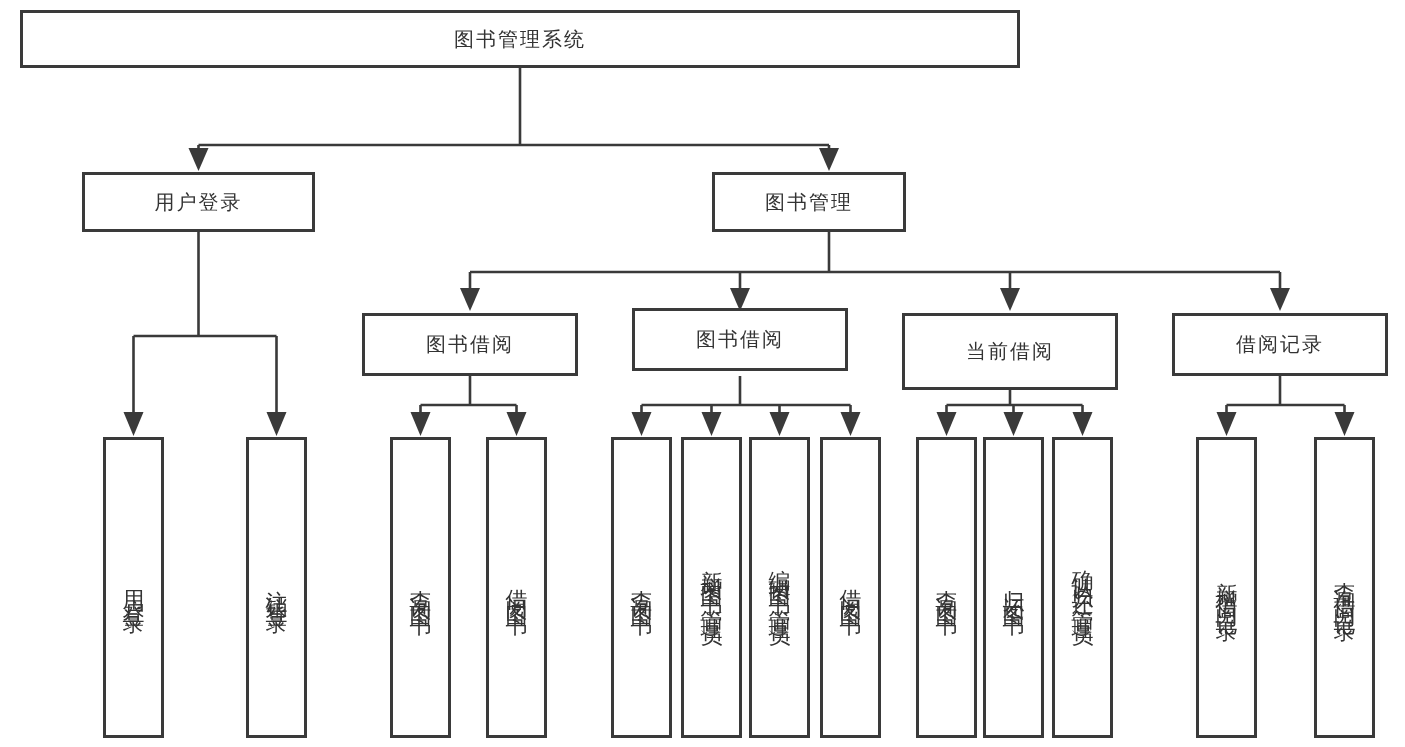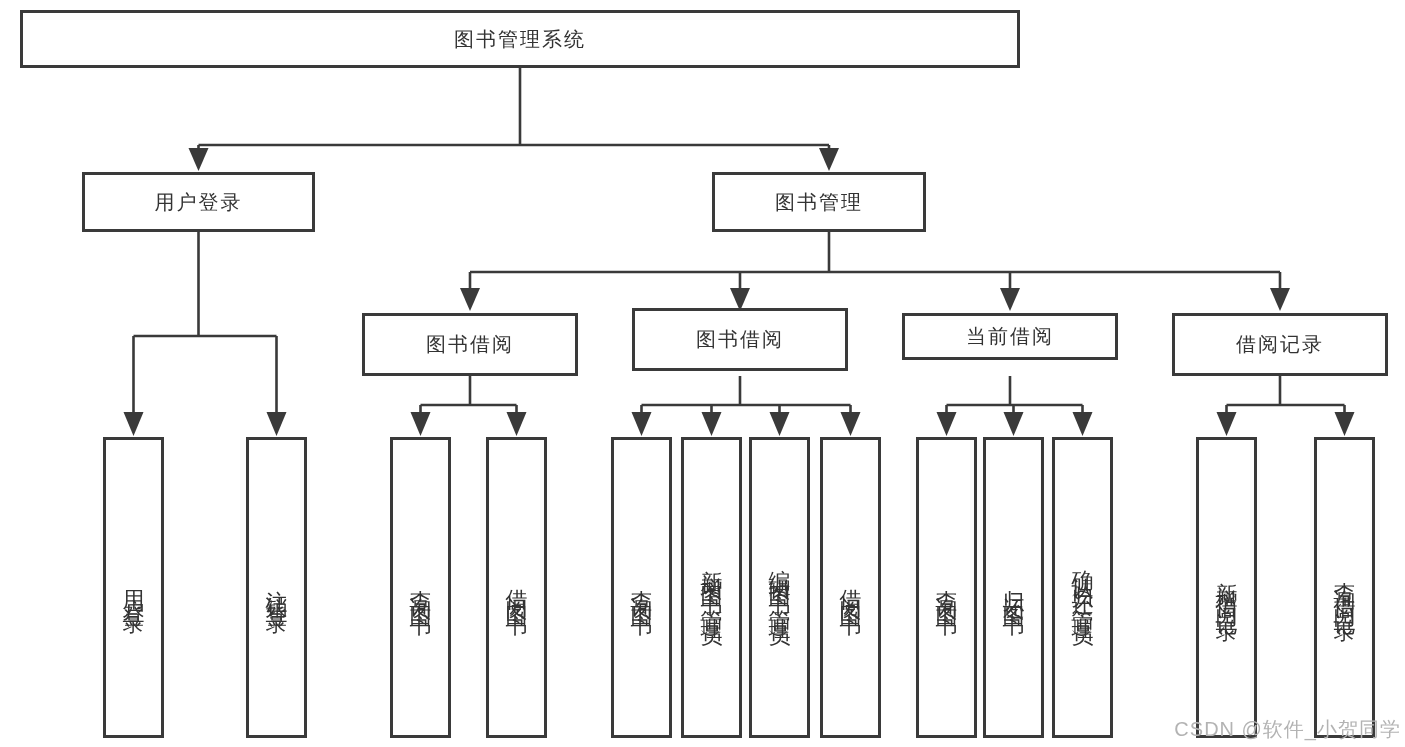--- a/index.html
+++ b/index.html
@@ -106,31 +106,31 @@
     </g>
   </svg>
 
   <div class="node hbox" style="left:20px; top:10px; width:1000px; height:58px;">
     <span>图书管理系统</span>
   </div>
 
   <div class="node hbox" style="left:82px; top:172px; width:233px; height:60px;">
     <span>用户登录</span>
   </div>
-  <div class="node hbox" style="left:712px; top:172px; width:214px; height:60px;">
+  <div class="node hbox" style="left:712px; top:172px; width:194px; height:60px;">
     <span>图书管理</span>
   </div>
 
   <div class="node hbox" style="left:362px; top:313px; width:216px; height:63px;">
     <span>图书借阅</span>
   </div>
   <div class="node hbox" style="left:632px; top:308px; width:216px; height:63px;">
     <span>图书借阅</span>
   </div>
-  <div class="node hbox" style="left:902px; top:313px; width:216px; height:47px;">
+  <div class="node hbox" style="left:902px; top:313px; width:216px; height:77px;">
     <span>当前借阅</span>
   </div>
   <div class="node hbox" style="left:1172px; top:313px; width:216px; height:63px;">
     <span>借阅记录</span>
   </div>
 
   <div class="node vbox" style="left:103px; top:437px; width:61px; height:301px;">
     <span class="vtext">用户登录</span>
   </div>
   <div class="node vbox" style="left:246px; top:437px; width:61px; height:301px;">
@@ -167,15 +167,14 @@
     <span class="vtext">确认归还（管理员）</span>
   </div>
 
   <div class="node vbox" style="left:1196px; top:437px; width:61px; height:301px;">
     <span class="vtext">新增借阅记录</span>
   </div>
   <div class="node vbox" style="left:1314px; top:437px; width:61px; height:301px;">
     <span class="vtext">查询借阅记录</span>
   </div>
 
-  <div class="watermark">CSDN @软件_小贺同学</div>
 
 </div>
 
 </body></html>

